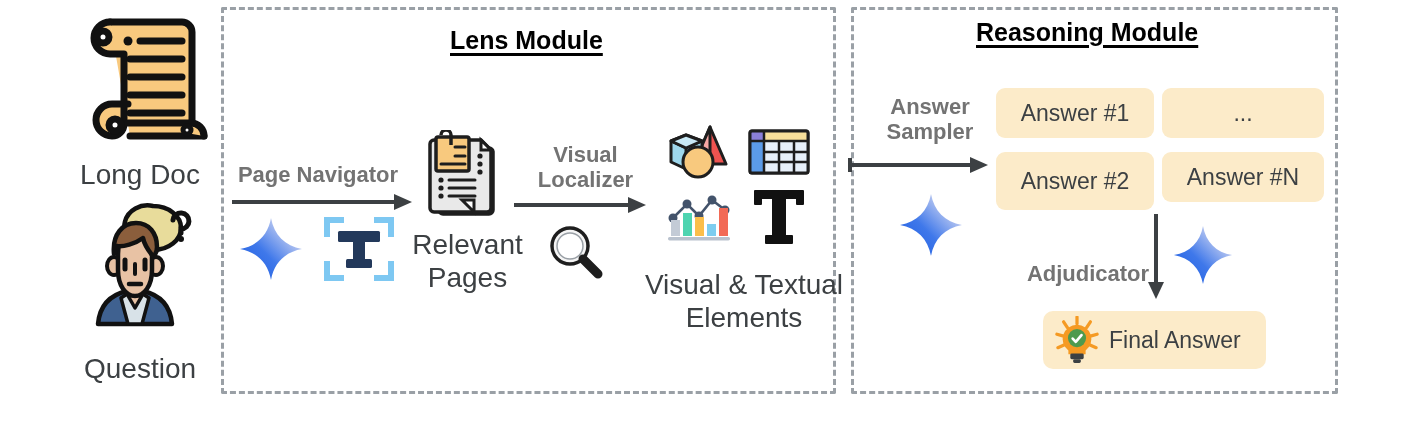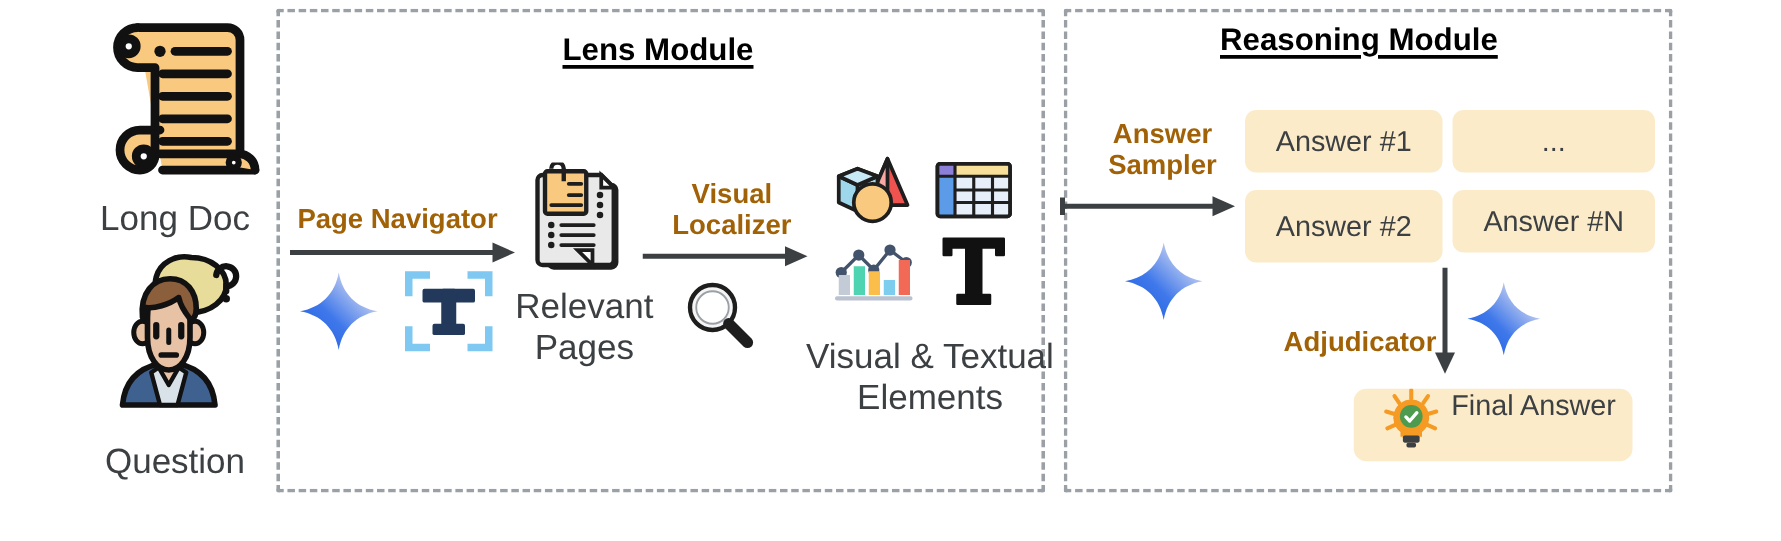--- a/index.html
+++ b/index.html
@@ -42,21 +42,21 @@
     font-size: 28px;
     color: #3c4043;
     text-align: center;
     line-height: 1.18;
     white-space: pre-line;
   }
   .step-label {
     position: absolute;
     font-size: 22px;
     font-weight: bold;
-    color: #a16207;
+    color: #737373;
     text-align: center;
     line-height: 1.12;
     white-space: pre-line;
   }
 
   
   .arrow-h { position: absolute; height: 14px; }
   .arrow-v { position: absolute; width: 14px; }
 
   
@@ -71,24 +71,23 @@
   #ans1 { left: 996px;  top: 88px;  width: 158px; height: 50px; }
   #ansDots { left: 1162px; top: 88px; width: 162px; height: 50px; }
   #ans2 { left: 996px;  top: 152px; width: 158px; height: 58px; }
   #ansN { left: 1162px; top: 152px; width: 162px; height: 50px; }
 
   #final-answer-box {
     position: absolute;
     left: 1043px; top: 311px; width: 223px; height: 58px;
     background: #FCEBC9;
     border-radius: 10px;
-    display: flex; align-items: flex-start;
-    padding-left: 24px;
+    display: flex; align-items: center;
+    padding-left: 12px;
     gap: 10px;
-    margin-left: 40px;
   }
   #final-answer-label { font-size: 23px; color: #3c4043; white-space: nowrap; }
 
   
   .sparkle { position: absolute; }
 </style>
 </head>
 <body>
 
 <div id="stage">

